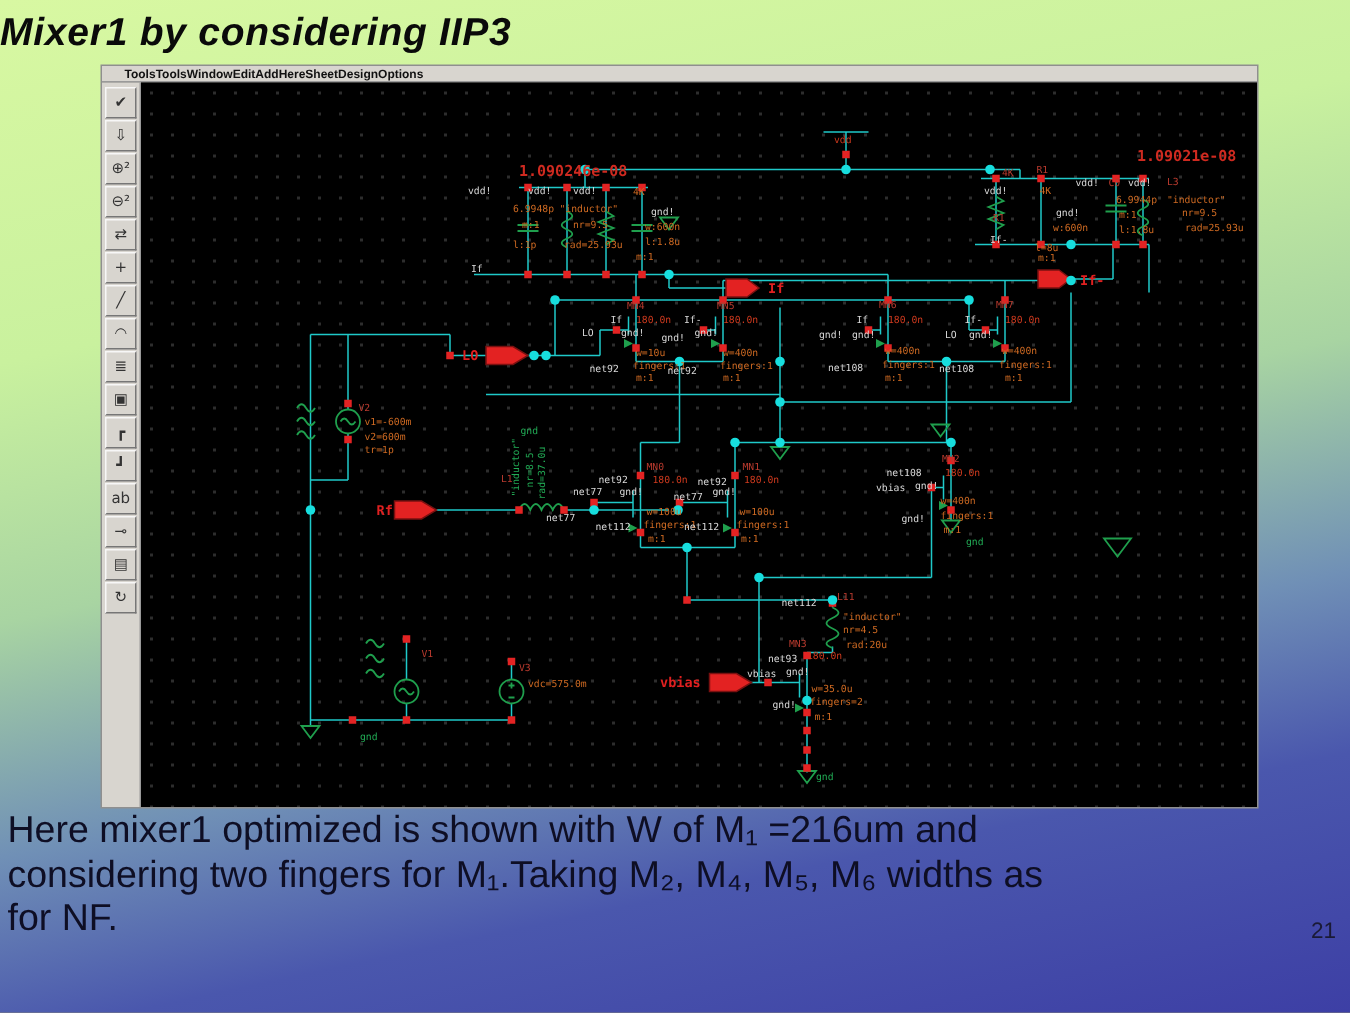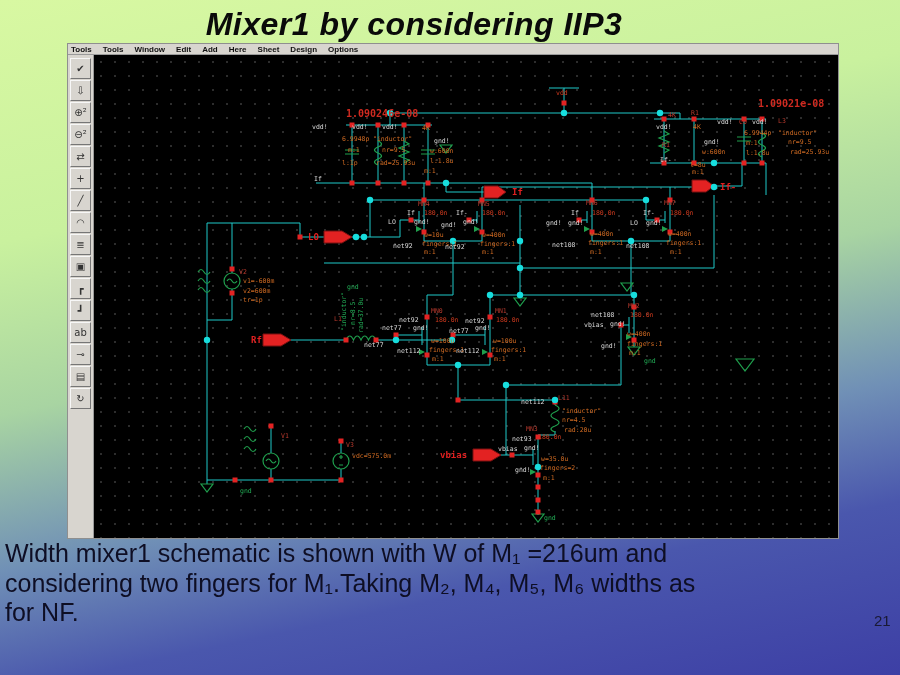--- a/index.html
+++ b/index.html
@@ -1,24 +1,24 @@
 <!DOCTYPE html>
 <html><head>
 <meta charset="utf-8">
 <style>
   html,body{margin:0;padding:0;}
   body{width:900px;height:675px;overflow:hidden;font-family:"Liberation Sans",sans-serif;}
   .slide{position:relative;width:900px;height:675px;
     background:linear-gradient(168deg,#d8f8a2 0%,#c9f19e 28%,#a8d4a2 48%,#7090b6 66%,#4a57ad 80%,#3d3fa5 100%);}
-  .title{position:absolute;top:6px;left:0;width:828px;text-align:center;
-    font-size:32px;font-weight:bold;font-style:italic;color:#0a0a0a;letter-spacing:.5px;}
+  .title{position:absolute;top:6px;left:0;width:828px;
+    font-size:26px;font-weight:bold;font-style:italic;color:#0a0a0a;letter-spacing:.5px;}
   .window{position:absolute;left:68px;top:44px;width:770px;height:494px;background:#000;
     box-shadow:0 0 0 1px #8f8f8f;}
   .menubar{position:absolute;left:0;top:0;width:100%;height:11px;background:#d8d5cf;
-    display:flex;align-items:center;gap:11px;padding-left:3px;box-sizing:border-box;
+    display:flex;align-items:center;padding-left:15px;box-sizing:border-box;
     font-size:8px;font-weight:bold;color:#111;border-bottom:1px solid #9a9a9a;}
   .menu-item{white-space:nowrap;cursor:default;}
   .toolbar{position:absolute;left:0;top:11px;width:26px;height:483px;background:#d8d5cf;
     border-right:1px solid #9a9a9a;box-sizing:border-box;padding-top:2px;}
   .tb-btn{width:21px;height:21px;margin:1px auto 1px auto;background:#d8d5cf;
     border:1px solid;border-color:#f7f7f7 #767676 #767676 #f7f7f7;
     font-size:10px;line-height:19px;text-align:center;color:#333;box-sizing:border-box;
     font-family:"DejaVu Sans",sans-serif;}
   .canvas{position:absolute;left:26px;top:11px;width:744px;height:483px;background-color:#000;
     background-image:radial-gradient(circle,#2d2d2d 1px,transparent 1.3px);background-size:14px 14px;}
@@ -326,18 +326,18 @@
             <text x="187" y="383" fill="#b93a2e" font-size="6.5">V1</text>
             <text x="252" y="392" fill="#b93a2e" font-size="6.5">V3</text>
             <text x="258" y="403" fill="#cf6a22" font-size="6.5">vdc=575.0m</text>
             <text x="146" y="438" fill="#21ab55" font-size="6.5">gnd</text>
           </g>
       </svg>
     </div>
   </div>
 
   <div class="caption">
-    <div>Width mixer1 schematic is shown with W of M₁ =216um and</div>
+    <div>Here mixer1 optimized is shown with W of M₁ =216um and</div>
     <div>considering two fingers for M₁.Taking M₂, M₄, M₅, M₆ widths as</div>
     <div>for NF.</div>
   </div>
   <div class="pagenum">21</div>
 </div>
 
 </body></html>

